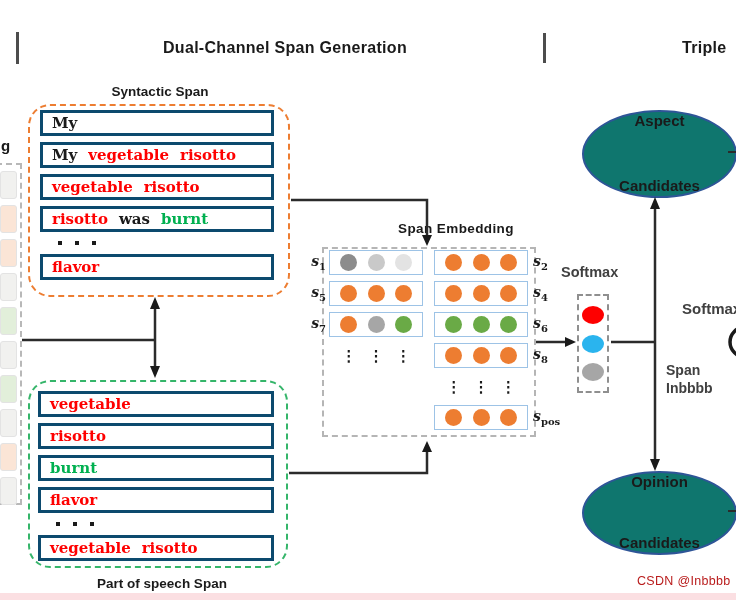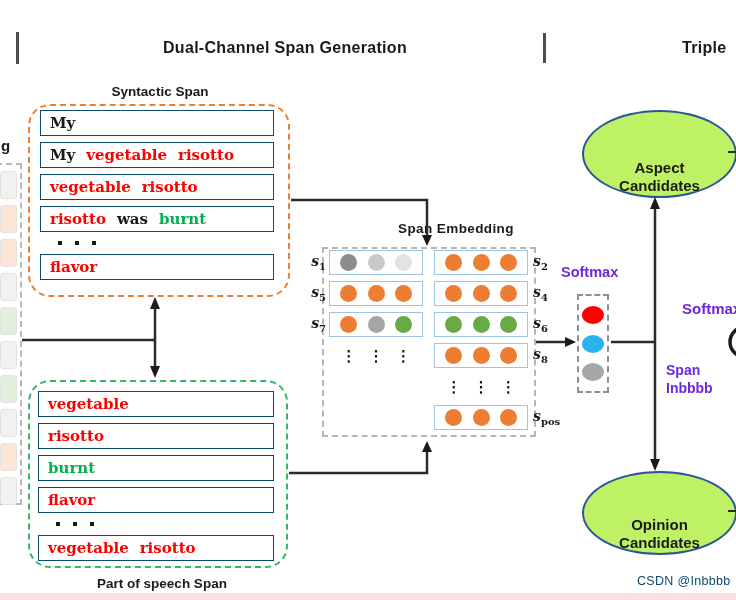--- a/index.html
+++ b/index.html
@@ -14,21 +14,21 @@
   
   .strip-box{left:-14px;top:163px;width:36px;height:342px;border:2px dashed #b8b8b8;
              padding:6px 0 0 12px;box-sizing:border-box;}
   .strip-block{width:15px;height:26px;border-radius:3px;border:1px solid #e3e3e3;margin-bottom:6px;}
 
   
   .span-group{box-sizing:border-box;border-radius:22px;border:2.5px dashed #ED7D31;background:#fff;}
   .group-label{font-weight:bold;font-size:13.5px;color:#1a1a1a;text-align:center;}
 
   .rows-col{display:flex;flex-direction:column;gap:6px;}
-  .word-row{height:26px;border:1px solid #0c4a6e;background:#fff;display:flex;align-items:center;
+  .word-row{height:26px;border:3px solid #0c4a6e;background:#fff;display:flex;align-items:center;
             gap:11px;padding-left:9px;box-sizing:border-box;
             font-family:"DejaVu Serif", serif;font-weight:bold;font-size:15px;}
   .dots-row{height:10px;display:flex;align-items:center;gap:13px;padding-left:18px;}
   .sq{width:4px;height:4px;background:#1a1a1a;display:inline-block;}
 
   
   .emb-outer{left:322px;top:247px;width:214px;height:190px;border:2px dashed #b5b5b5;box-sizing:border-box;}
   .emb-col{display:flex;flex-direction:column;gap:6px;}
   .emb-row{display:flex;align-items:center;height:25px;}
   .emb-box{width:94px;height:25px;border:1px solid #9DC3E6;background:#fff;display:flex;
@@ -42,26 +42,26 @@
   .emb-label sub{font-size:10px;}
   .emb-title{font-weight:bold;font-size:13.5px;color:#1a1a1a;letter-spacing:.4px;text-align:center;}
 
   
   .softmax-box{left:577px;top:294px;width:32px;height:99px;border:2px dashed #8f8f8f;
                display:flex;flex-direction:column;align-items:center;justify-content:space-evenly;
                box-sizing:border-box;background:#fff;}
   .light{width:22px;height:18px;border-radius:50%;}
 
   
-  .cand{width:151px;border:2.5px solid #2e5597;border-radius:50%;background:#bef264;
-        display:flex;flex-direction:column;align-items:center;justify-content:flex-end;
+  .cand{width:151px;border:2.5px solid #2e5597;border-radius:50%;background:#0f766e;
+        display:flex;flex-direction:column;align-items:center;justify-content:space-between;
         font-weight:bold;font-size:15px;color:#1a1a1a;line-height:1.25;}
 
-  .small-bold{font-weight:bold;font-size:14px;color:#6d28d9;line-height:1.3;}
-  .watermark{color:#0c4a6e;font-size:12.5px;letter-spacing:.3px;}
+  .small-bold{font-weight:bold;font-size:14px;color:#404040;line-height:1.3;}
+  .watermark{color:#b91c1c;font-size:12.5px;letter-spacing:.3px;}
   .bottom-strip{left:0;top:593px;width:736px;height:7px;background:#fbdfe2;}
   svg.overlay{position:absolute;left:0;top:0;pointer-events:none;}
 </style>
 </head>
 <body>
 
 <div class="abs tickbar" style="left:16px;top:32px;height:32px;"></div>
 <div class="abs section-title" style="left:95px;top:39px;width:380px;text-align:center;">Dual-Channel Span Generation</div>
 <div class="abs tickbar" style="left:543px;top:33px;height:30px;"></div>
 <div class="abs section-title" style="left:682px;top:39px;white-space:nowrap;">Triple</div>

